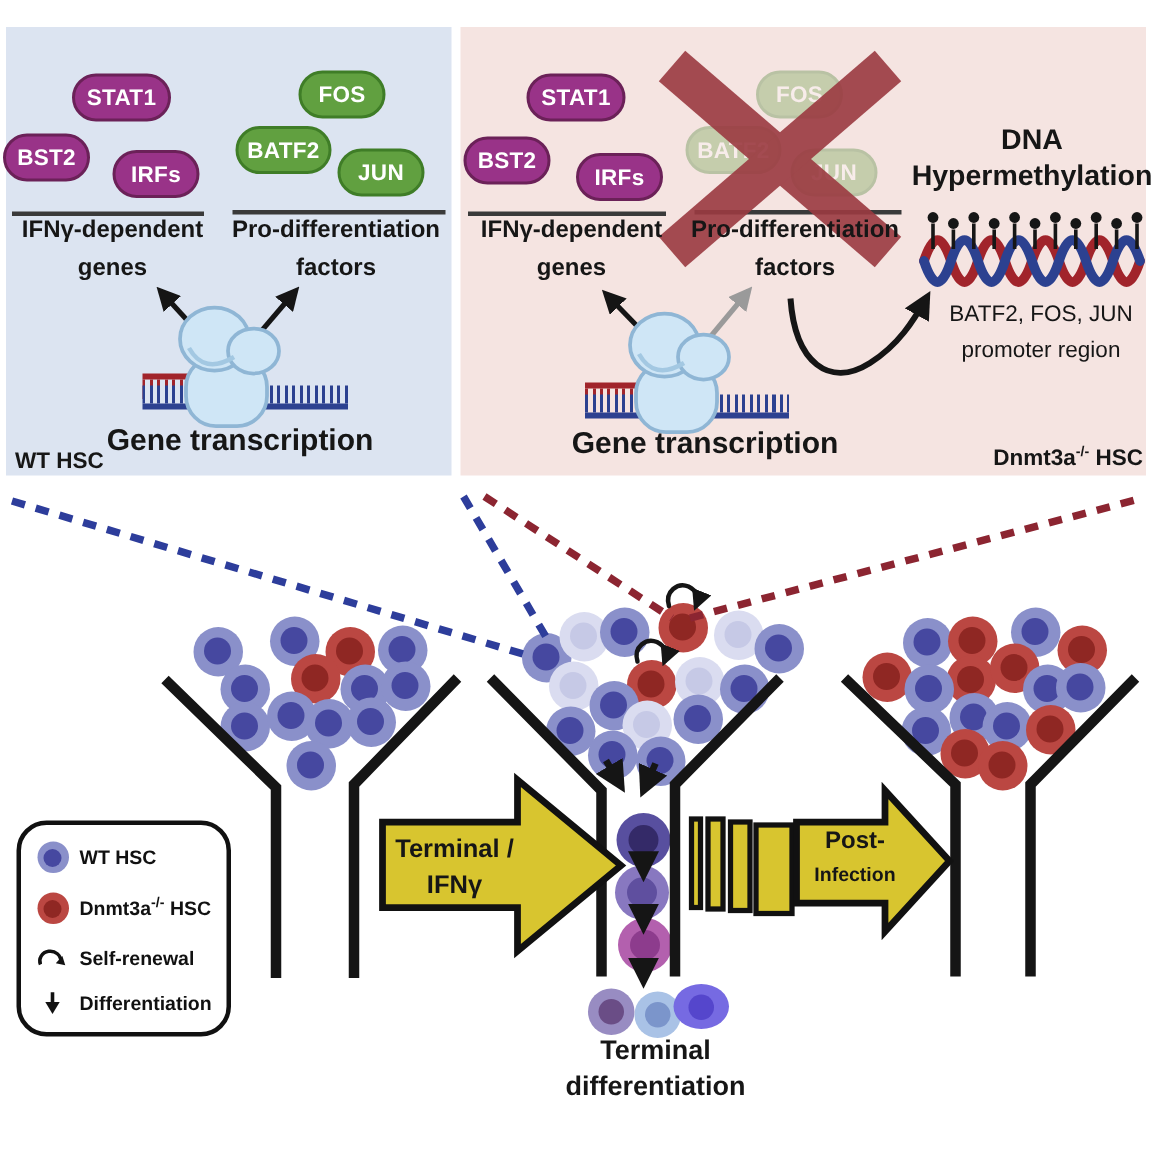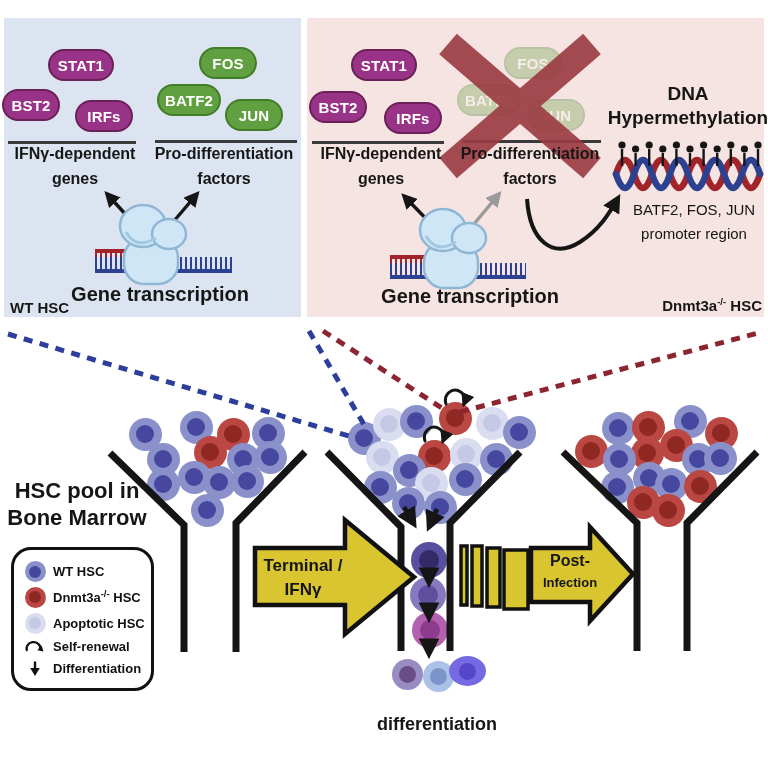--- a/index.html
+++ b/index.html
@@ -232,53 +232,44 @@
   <div class="txt" style="left:456px;top:171px;width:148px;font-size:16px;">factors</div>
   <div class="txt" style="left:603px;top:84px;width:170px;font-size:19px;">DNA</div>
   <div class="txt" style="left:603px;top:108px;width:170px;font-size:19px;">Hypermethylation</div>
   <div class="txt" style="left:614px;top:202px;width:160px;font-size:15px;font-weight:normal;">BATF2, FOS, JUN</div>
   <div class="txt" style="left:614px;top:226px;width:160px;font-size:15px;font-weight:normal;">promoter region</div>
   <div class="txt" style="left:365px;top:286px;width:210px;font-size:20px;">Gene transcription</div>
   <div class="txt" style="left:620px;top:298px;width:142px;font-size:15px;text-align:right;">
     <span>Dnmt3a</span><sup class="suptxt">-/-</sup><span> HSC</span>
   </div>
 
-  <div class="txt" style="left:0px;top:479px;width:154px;font-size:22px;">HSC pool in</div>
-  <div class="txt" style="left:0px;top:506px;width:154px;font-size:22px;">Bone Marrow</div>
   <div class="txt" style="left:252px;top:557px;width:102px;font-size:17px;">Terminal /</div>
   <div class="txt" style="left:252px;top:581px;width:102px;font-size:17px;">IFNγ</div>
   <div class="txt" style="left:518px;top:553px;width:104px;font-size:16px;">Post-</div>
   <div class="txt" style="left:518px;top:576px;width:104px;font-size:13px;">Infection</div>
+  <div class="txt" style="left:337px;top:691px;width:200px;font-size:18px;">Terminal</div>
   <div class="txt" style="left:332px;top:715px;width:210px;font-size:18px;">differentiation</div>
 
   <div id="legend-box">
     <div id="legend-items" style="display:flex;flex-direction:column;justify-content:space-between;height:100%;">
         <div class="lrow">
           <div class="licon">
             <div class="lcirc" style="background:#8a90ca">
               <div class="lnuc" style="background:#4648a0"></div>
             </div>
           </div>
           <div class="llabel">WT HSC</div>
         </div>
         <div class="lrow">
           <div class="licon">
             <div class="lcirc" style="background:#bb4742">
               <div class="lnuc" style="background:#8f2723"></div>
             </div>
           </div>
           <div class="llabel"><span>Dnmt3a</span><sup class="suptxt">-/-</sup><span> HSC</span></div>
-        </div>
-        <div class="lrow">
-          <div class="licon">
-            <div class="lcirc" style="background:#dadcf0">
-              <div class="lnuc" style="background:#c6c9e6"></div>
-            </div>
-          </div>
-          <div class="llabel">Apoptotic HSC</div>
         </div>
         <div class="lrow">
           <div class="licon">
             <svg width="22" height="17" viewBox="0 0 22 17">
               <path d="M3,13 a7,6.5 0 1 1 13.5,-2" fill="none" stroke="#111" stroke-width="2.3"></path>
               <polygon points="19.5,13.5 13.2,12.2 17.6,7.4" fill="#111"></polygon>
             </svg>
           </div>
           <div class="llabel">Self-renewal</div>
         </div>

